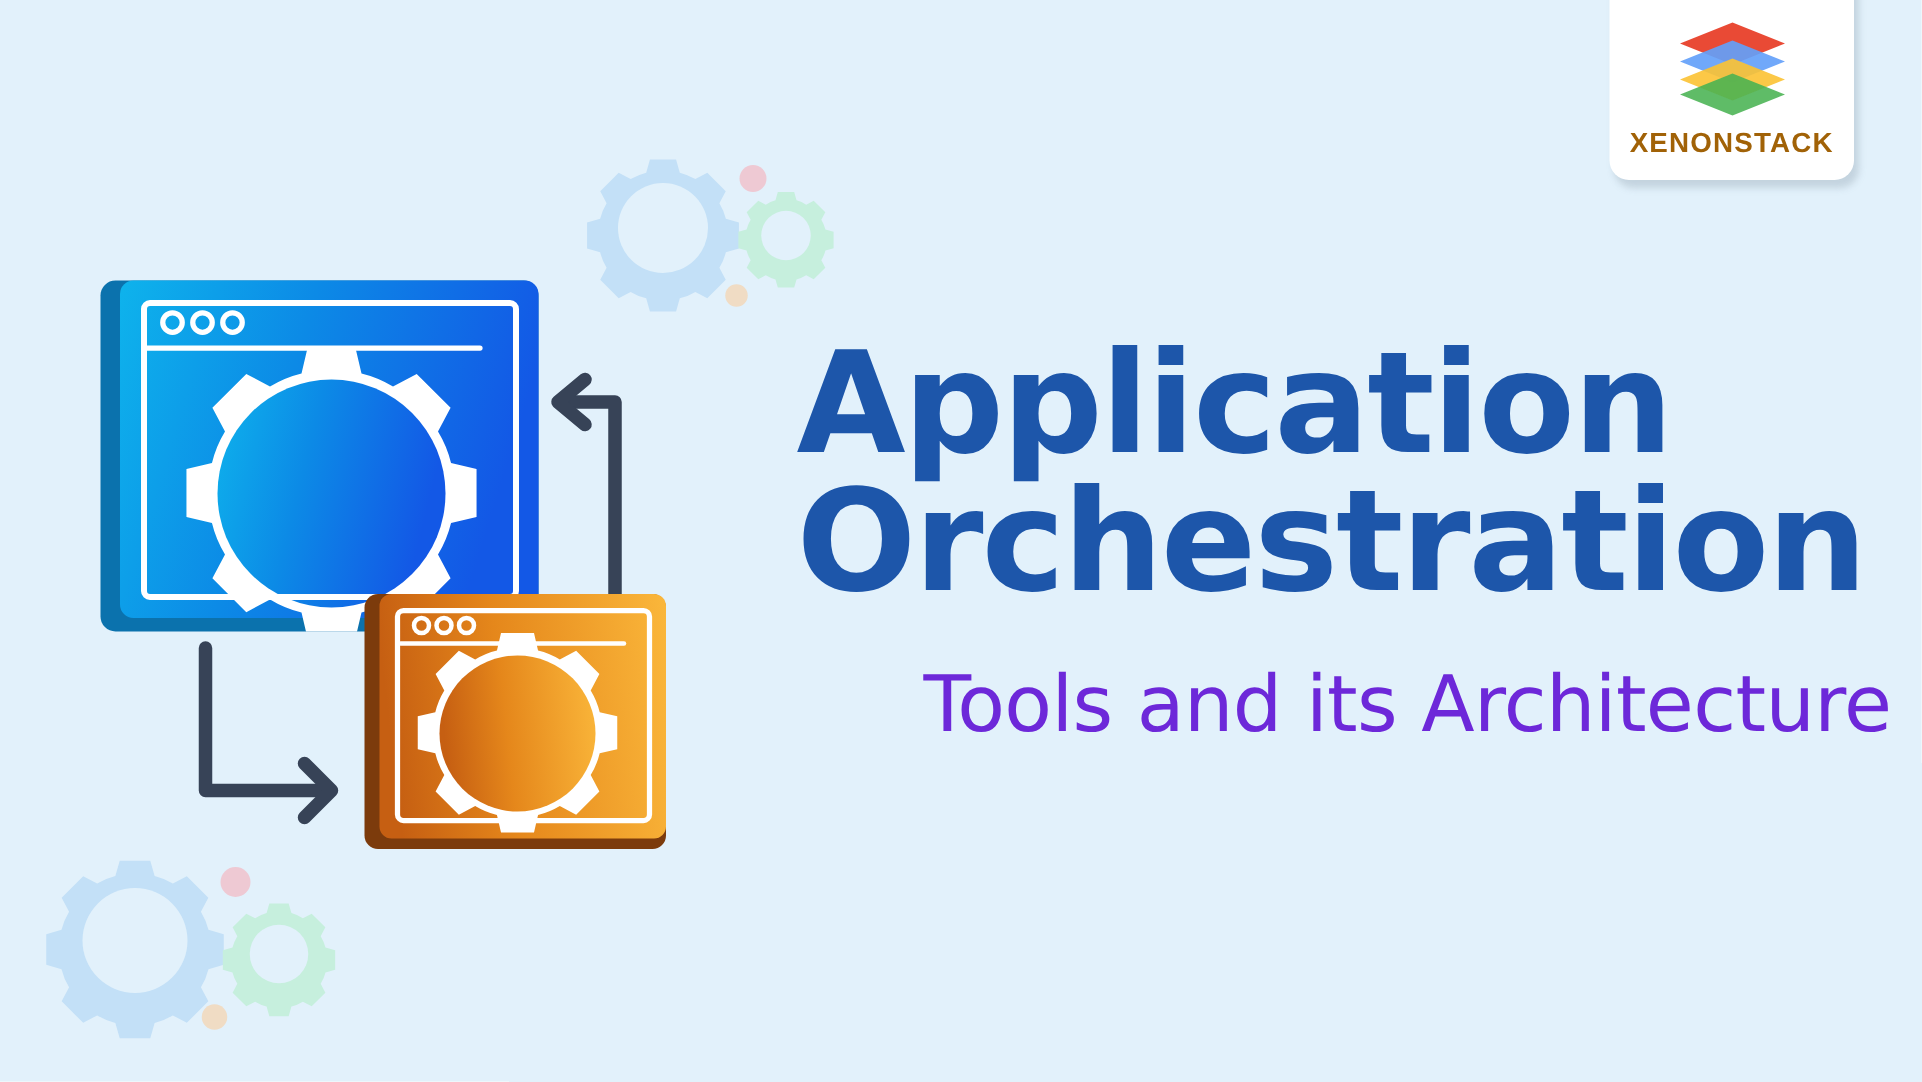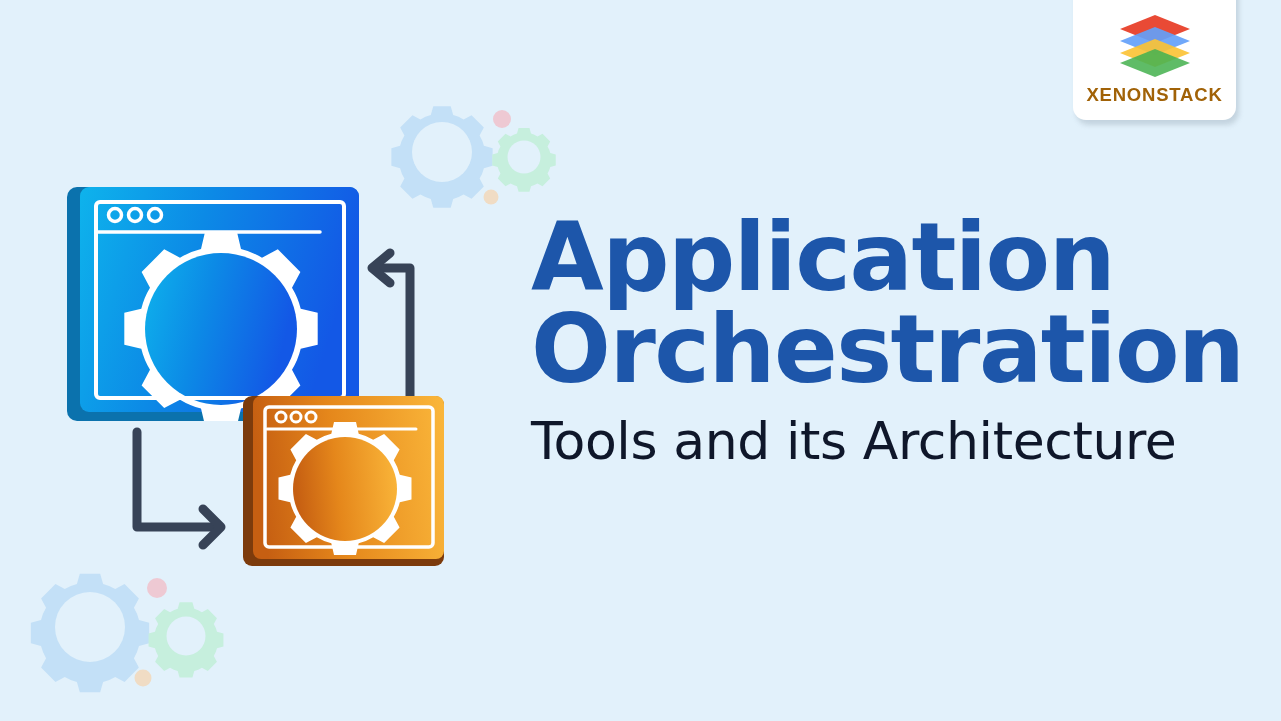--- a/index.html
+++ b/index.html
@@ -62,41 +62,42 @@
   #illustration {
     position: absolute;
     left: 0;
     top: 0;
   }
 
   
   #text-block {
     position: absolute;
     left: 531px;
-    top: 212px;
+    top: 224px;
     width: 730px;
   }
   #headline {
     color: #1d56aa;
     font-size: 94px;
     line-height: 0.98;
     font-weight: bold;
     letter-spacing: -1.5px;
     font-family: "DejaVu Sans", sans-serif;
     margin: 0;
     white-space: pre-line;
   }
   #subhead {
-    color: #0f172a;
+    color: #6d28d9;
     font-size: 52px;
     line-height: 1.05;
     font-weight: normal;
     letter-spacing: -0.4px;
     font-family: "DejaVu Sans", sans-serif;
-    margin: 18px 0 0 0;
+    margin: 35px 0 0 0;
+    text-align: right;
   }
 </style>
 </head>
 <body>
 
 <div id="banner">
 
   <div class="deco-cluster deco-top">
     <svg class="deco-svg" width="180" height="120" viewBox="0 0 180 120">
       <g transform="translate(57,57)">

